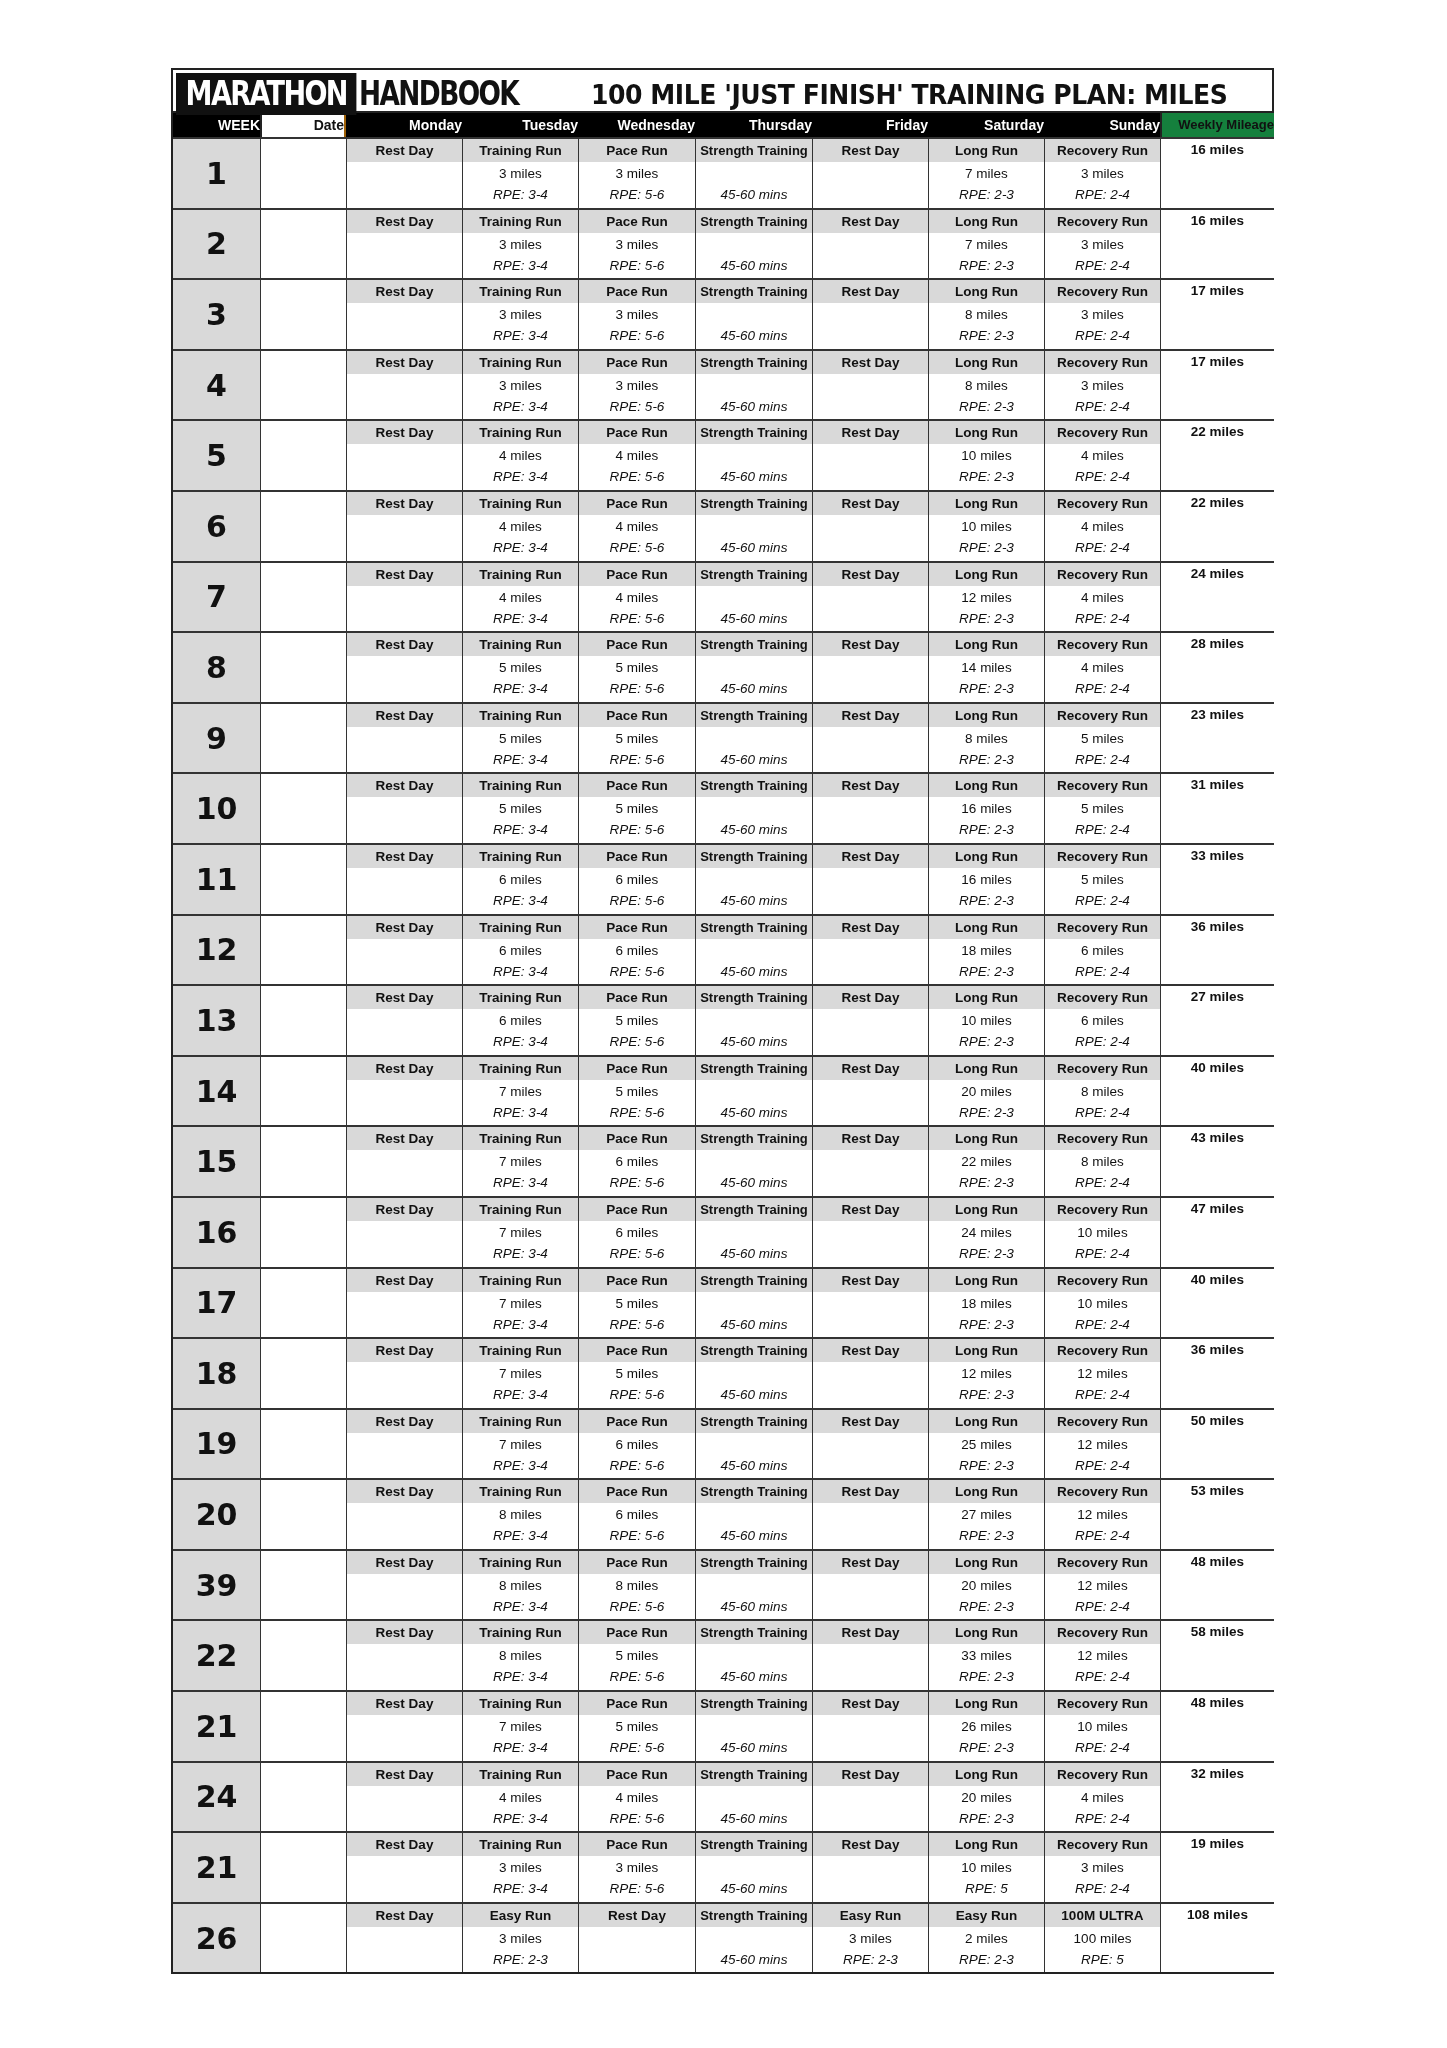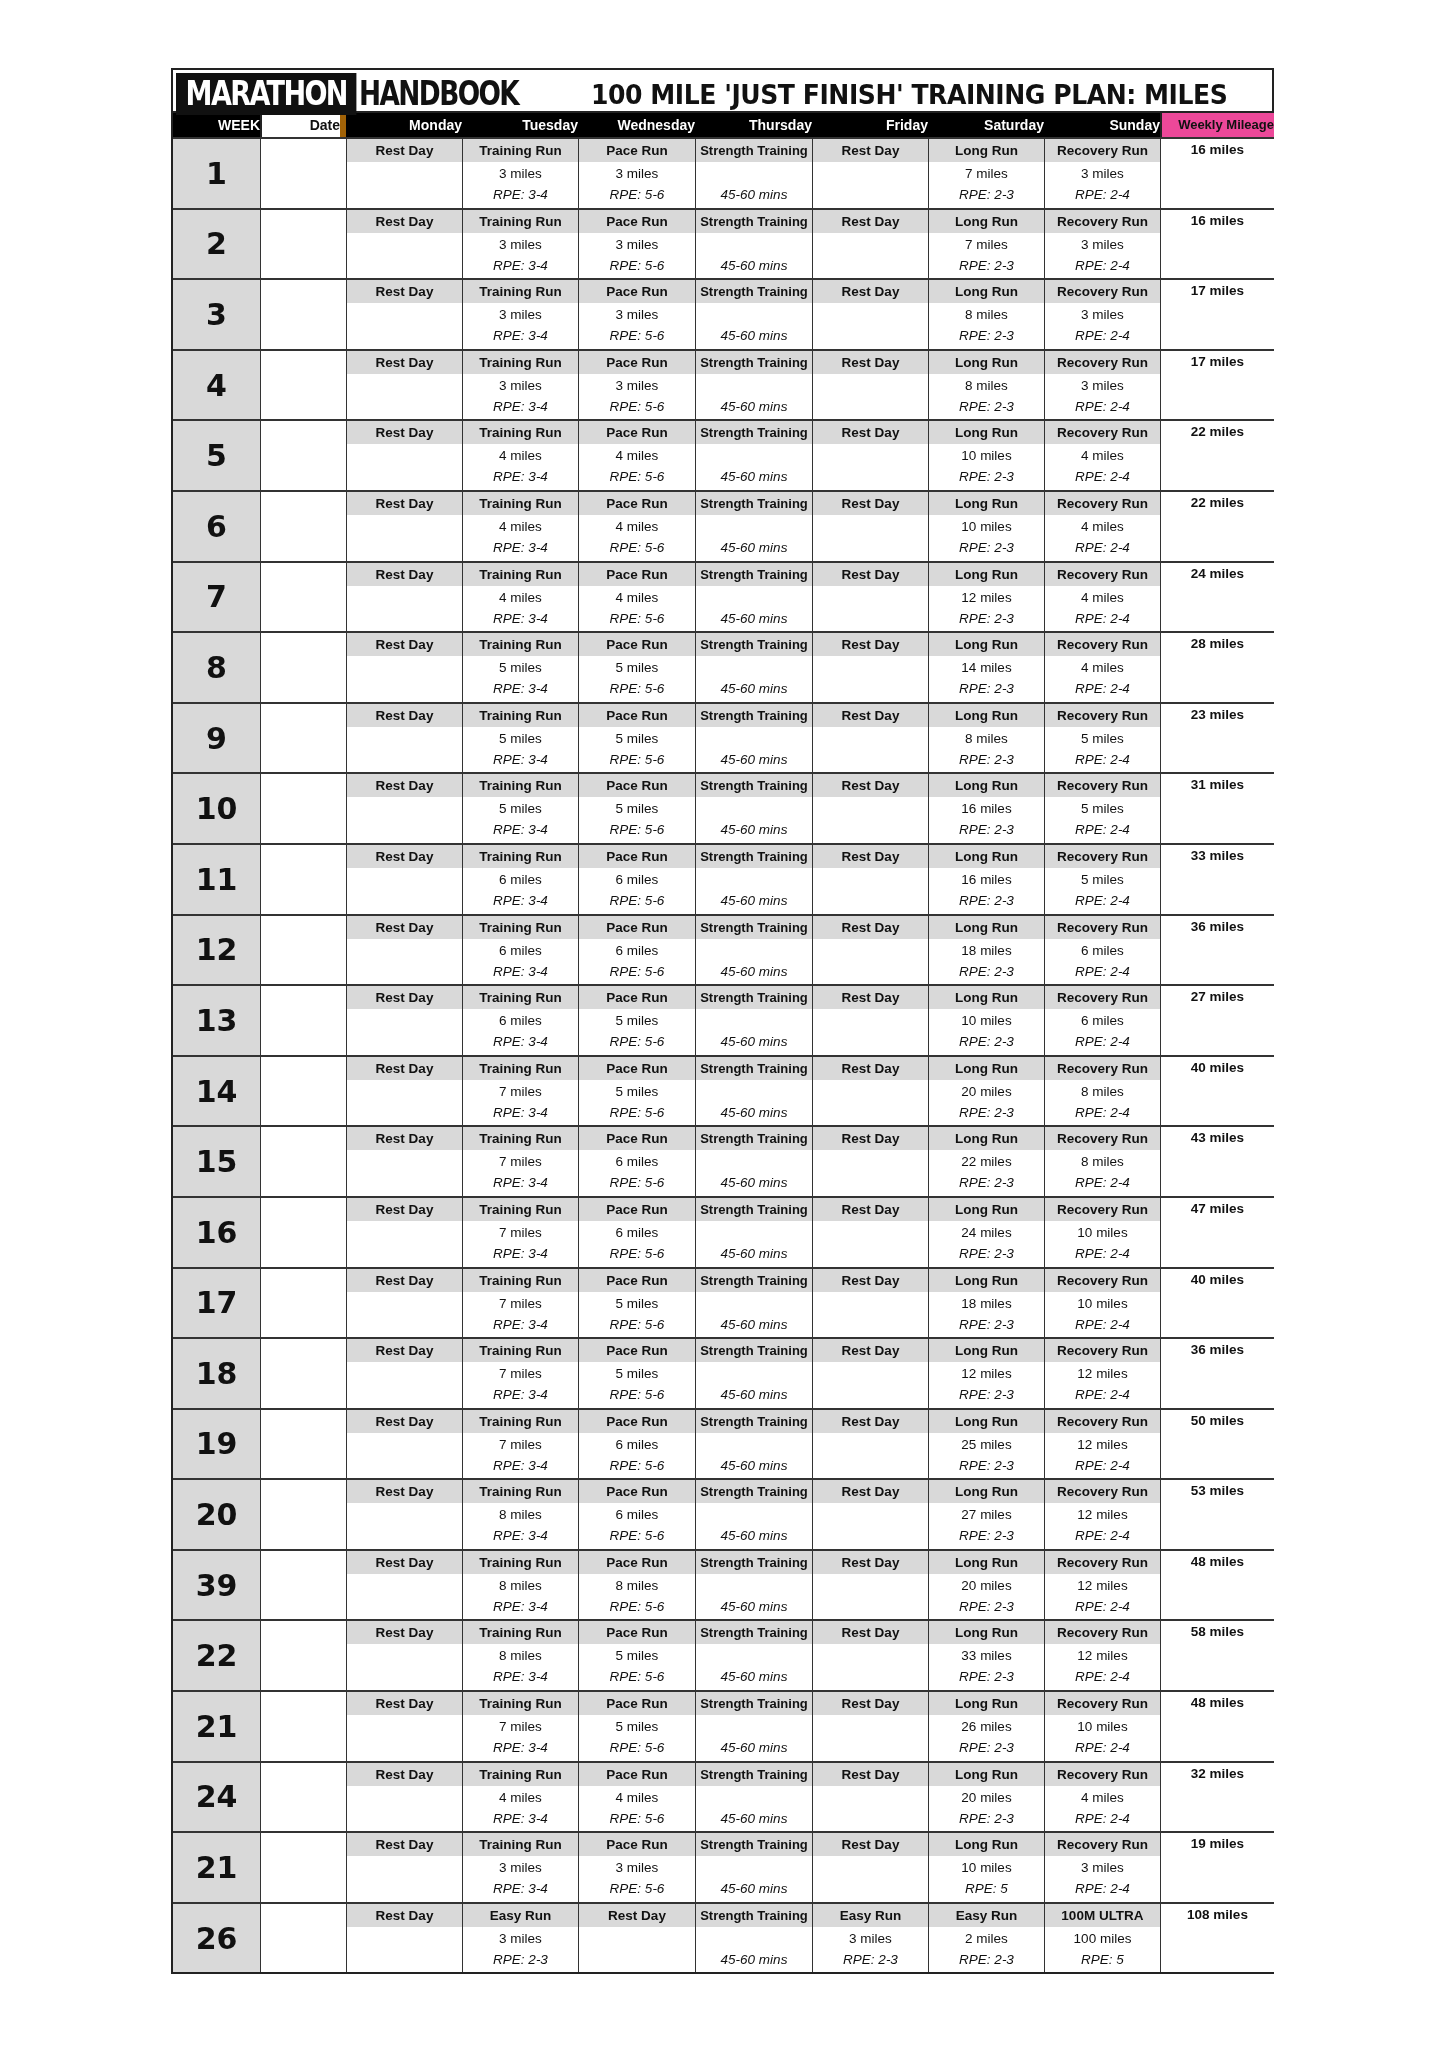--- a/index.html
+++ b/index.html
@@ -19,22 +19,22 @@
                 line-height: 42px; letter-spacing: -2px; transform: scaleX(0.8); transform-origin: left center; }
   .plan-title { position: absolute; left: 418px; top: 4px; height: 42px; right: 4px;
                 font-family: "DejaVu Sans", sans-serif; font-weight: bold; font-size: 27px;
                 line-height: 42px; white-space: nowrap; letter-spacing: -0.5px;
                 transform: scaleX(0.93); transform-origin: left center; }
 
   .grid { display: grid;
           grid-template-columns: 87px 86px 116px 116px 117px 117px 116px 116px 116px 114px; }
   .hcell { height: 24px; line-height: 24px; text-align: right; font-size: 14px; font-weight: bold;
            background: #000; color: #fff; box-sizing: border-box; white-space: nowrap; overflow: hidden; }
-  .hcell.light { background: #fff; color: #111; border-left: 2px solid #222; border-right: 6px solid #a16207; }
-  .hcell.mileage { background: #ec4899; color: #111; border-left: 2px solid #222; font-size: 13px; }
+  .hcell.light { background: #fff; color: #111; border-left: 2px solid #222; border-right: 2px solid #a16207; }
+  .hcell.mileage { background: #15803d; color: #111; border-left: 2px solid #222; font-size: 13px; }
   .cell { height: 70.6px; box-sizing: border-box; border-top: 2px solid #333; border-left: 1.5px solid #333;
           position: relative; background: #fff; overflow: hidden; }
   .cell.first { border-left: none; }
   .week-num { background: #d9d9d9; font-family: "DejaVu Sans", sans-serif; font-weight: bold;
               font-size: 30px; display: flex; align-items: center; justify-content: center; }
   .day .band { height: 23px; background: #d9d9d9; text-align: center; font-size: 13.5px; font-weight: bold;
                line-height: 23px; white-space: nowrap; }
   .day .band.small { font-size: 13px; }
   .day .dist { height: 23px; line-height: 23px; text-align: center; font-size: 13.5px; }
   .day .rpe { height: 22px; line-height: 20px; text-align: center; font-size: 13.5px; font-style: italic; }

